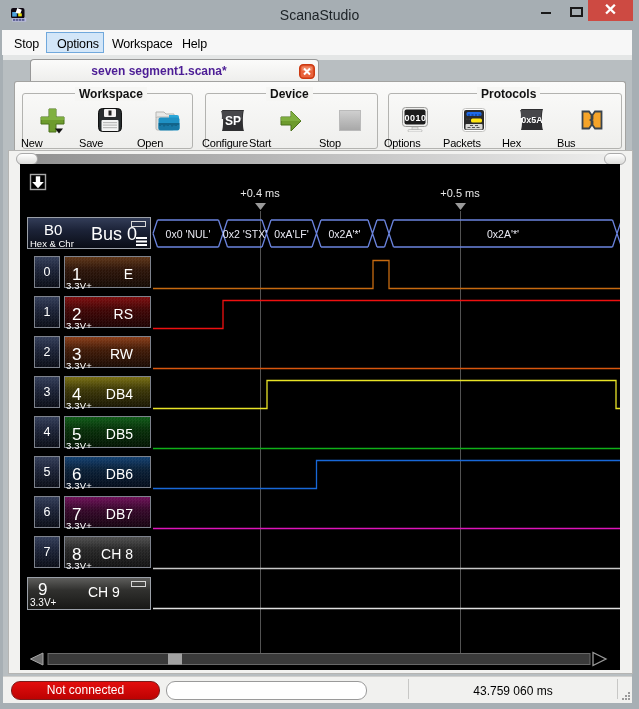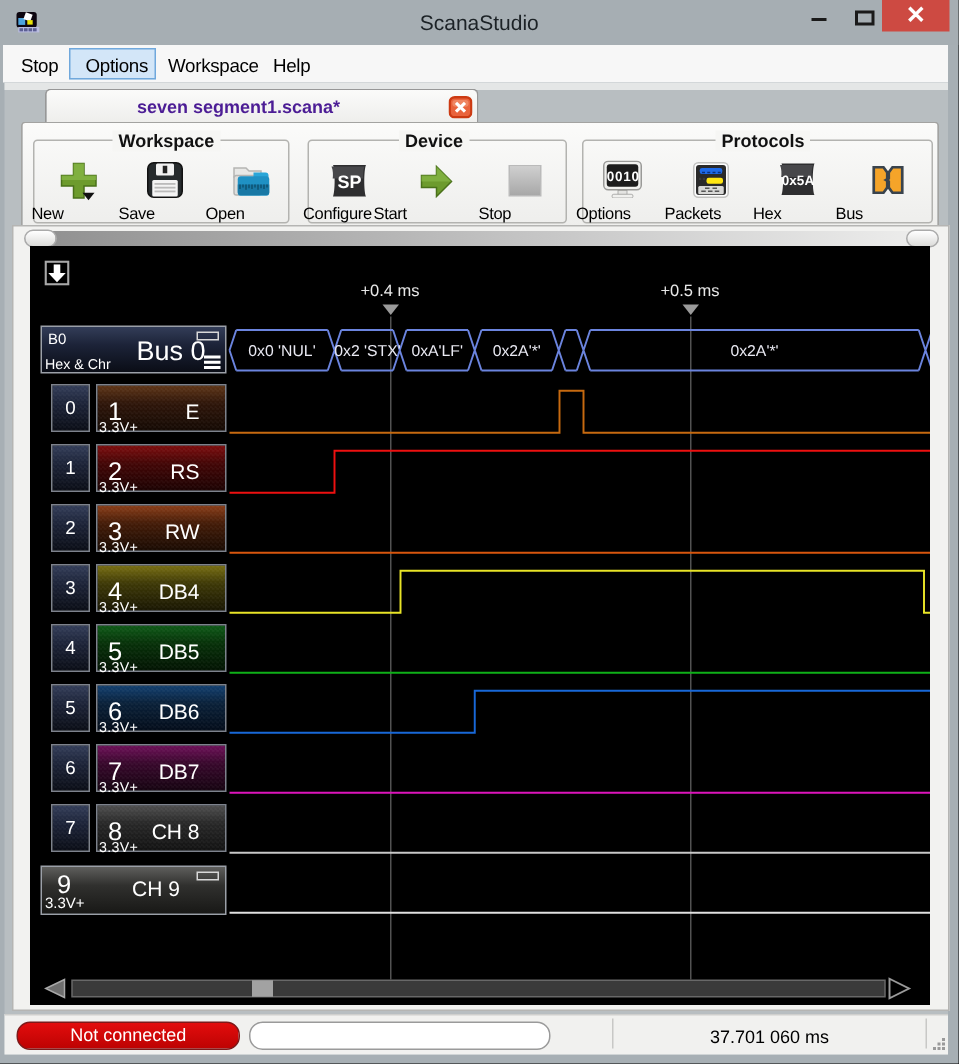--- a/index.html
+++ b/index.html
@@ -234,21 +234,21 @@
  <polyline points="133,404.5 600,404.5" stroke="#c8c8c8" stroke-width="1.3" fill="none"></polyline>
  <polyline points="133,444.5 600,444.5" stroke="#e0e0e0" stroke-width="1.3" fill="none"></polyline>
 
  <path d="M10.5 495 l12.5 -6 v12 z" fill="#6e6e6e" stroke="#a8a8a8" stroke-width="1"></path>
  <rect x="28" y="489.5" width="542" height="11" fill="#3a3a3a" stroke="#686868"></rect>
  <rect x="148" y="489.5" width="14" height="11" fill="#a2a2a2"></rect>
  <path d="M573 488.5 l13 6.5 l-13 6.5 z" fill="none" stroke="#9a9a9a" stroke-width="1.3"></path>
 </svg>
 
 <div class="abs" style="left:27px;top:217px;width:122px;height:30px;border:1px solid #9ba0a8;background:linear-gradient(#333d58,#1c2338 40%,#0a0d16);color:#fff">
-  <div class="abs" style="left:4px;top:3px;font-size:10px">B0</div>
+  <div class="abs" style="left:16px;top:3px;font-size:15px">B0</div>
   <div class="abs" style="left:63px;top:6px;font-size:18px">Bus 0</div>
   <div class="abs" style="left:2px;top:20px;font-size:9.5px;font-weight:normal">Hex &amp; Chr</div>
   <div class="abs" style="left:103px;top:3px;width:13px;height:4px;border:1px solid #d8d8d8"></div>
   <div class="abs" style="left:108px;top:19px;width:11px;height:1.6px;background:#fff;box-shadow:0 3.5px #fff,0 7px #fff"></div>
 </div>
 
 <div class="idx tex" style="left:34px;top:256px">0</div>
 <div class="idx tex" style="left:34px;top:296px">1</div>
 <div class="idx tex" style="left:34px;top:336px">2</div>
 <div class="idx tex" style="left:34px;top:376px">3</div>
@@ -301,21 +301,21 @@
   <div class="abs" style="left:10px;top:2px;font-size:17px">9</div>
   <div class="abs" style="left:60px;top:6px;font-size:14px">CH 9</div>
   <div class="abs" style="left:2px;top:19px;font-size:10px">3.3V+</div>
   <div class="abs" style="left:103px;top:3px;width:13px;height:4px;border:1px solid #d8d8d8"></div>
 </div>
 
 <div class="abs" id="status"></div>
 <div class="abs" id="notconn">Not connected</div>
 <div class="abs" id="field"></div>
 <div class="abs vdiv" style="left:408px"></div>
-<div class="abs" id="mstime">37.701 060 ms</div>
+<div class="abs" id="mstime">43.759 060 ms</div>
 <div class="abs vdiv" style="left:617px"></div>
 <svg class="abs" style="left:622px;top:692px" width="10" height="9">
  <g fill="#9a9a9a">
       <rect x="6" y="0" width="2" height="2"></rect>
       <rect x="3" y="3" width="2" height="2"></rect>
       <rect x="6" y="3" width="2" height="2"></rect>
       <rect x="0" y="6" width="2" height="2"></rect>
       <rect x="3" y="6" width="2" height="2"></rect>
       <rect x="6" y="6" width="2" height="2"></rect>
     </g>

